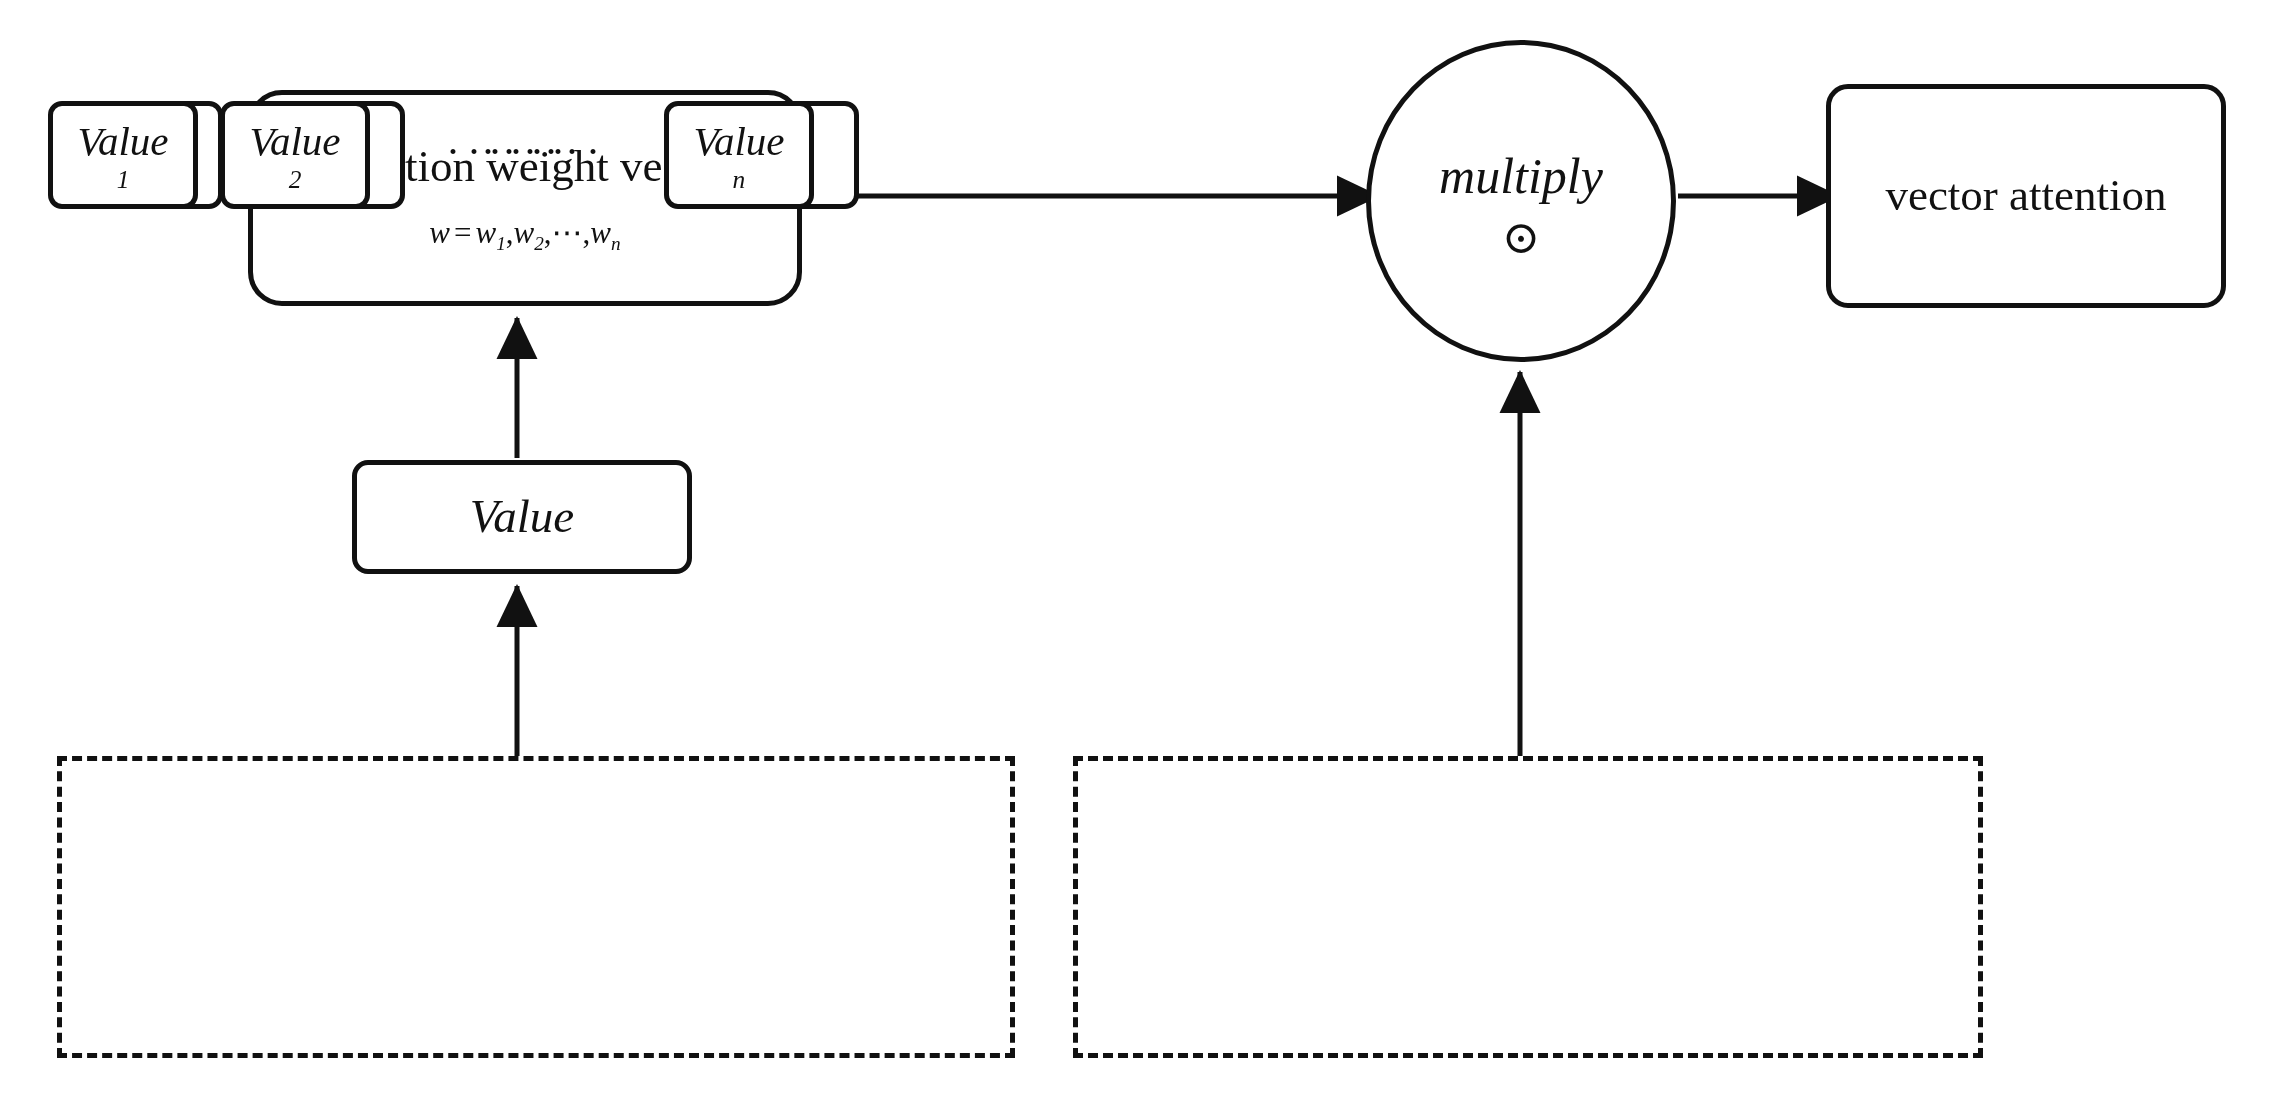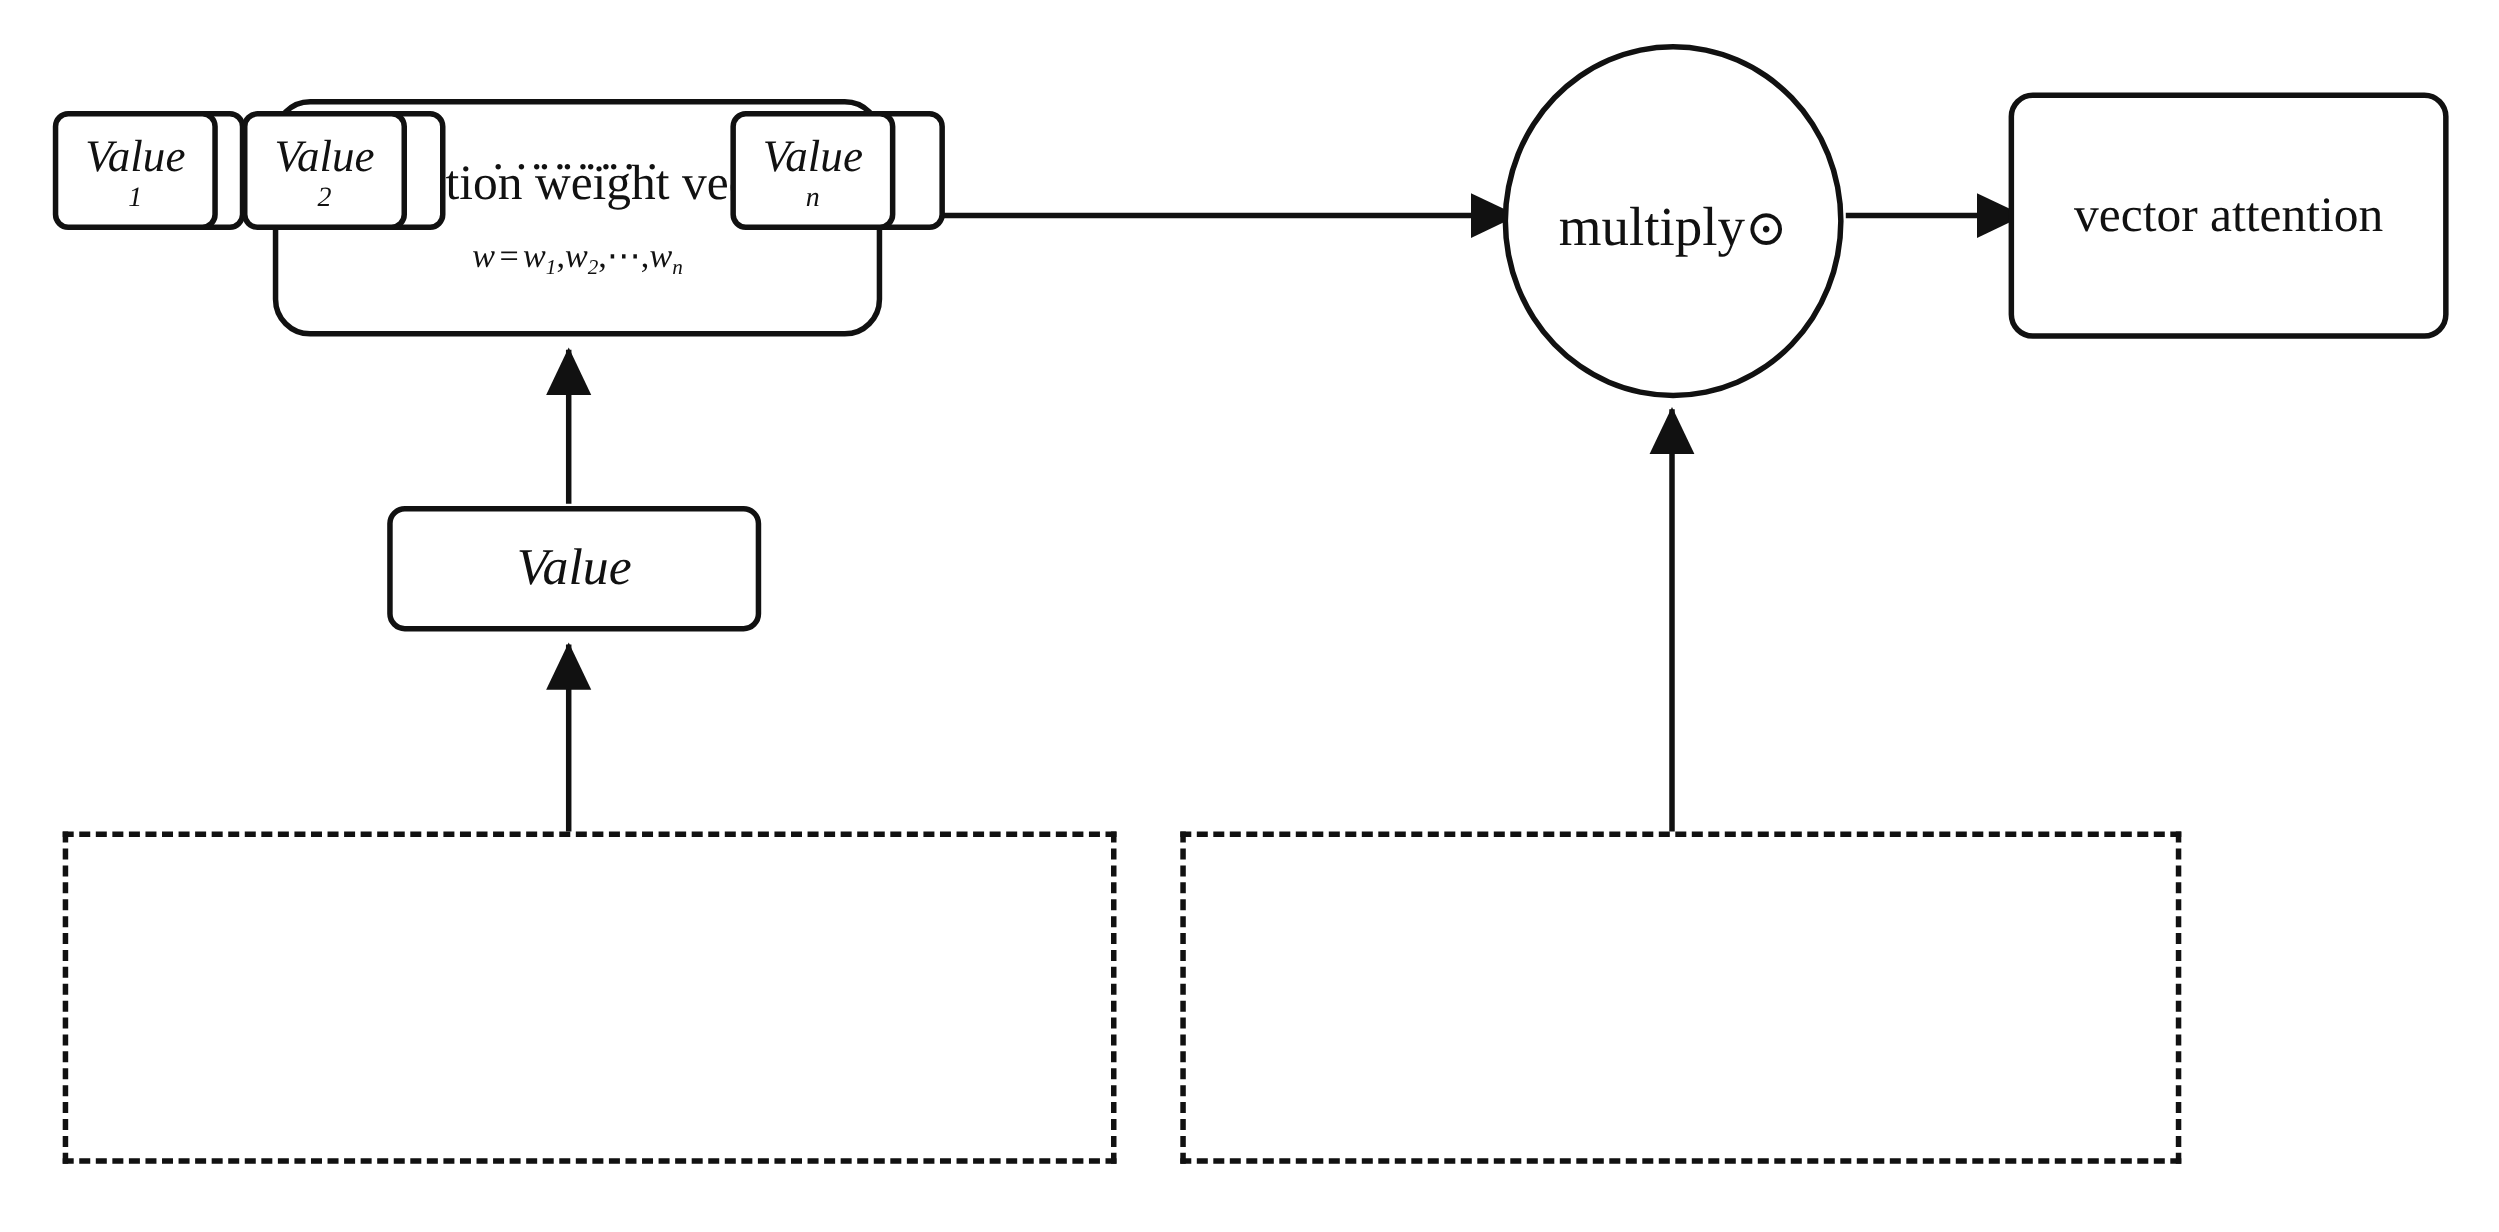--- a/index.html
+++ b/index.html
@@ -88,24 +88,25 @@
     position: absolute;
     left: 1366px;
     top: 40px;
     width: 310px;
     height: 322px;
     box-sizing: border-box;
     border: 5px solid #111111;
     border-radius: 50%;
     background: #ffffff;
     display: flex;
-    flex-direction: row;
+    flex-direction: column;
     align-items: center;
     justify-content: center;
     color: #111111;
+    font-style: italic;
   }
   #multiply-node .mlabel {
     font-size: 50px;
     line-height: 1;
     margin-top: 10px;
   }
   #multiply-node .msym {
     font-size: 46px;
     line-height: 1;
     margin-top: 14px;

